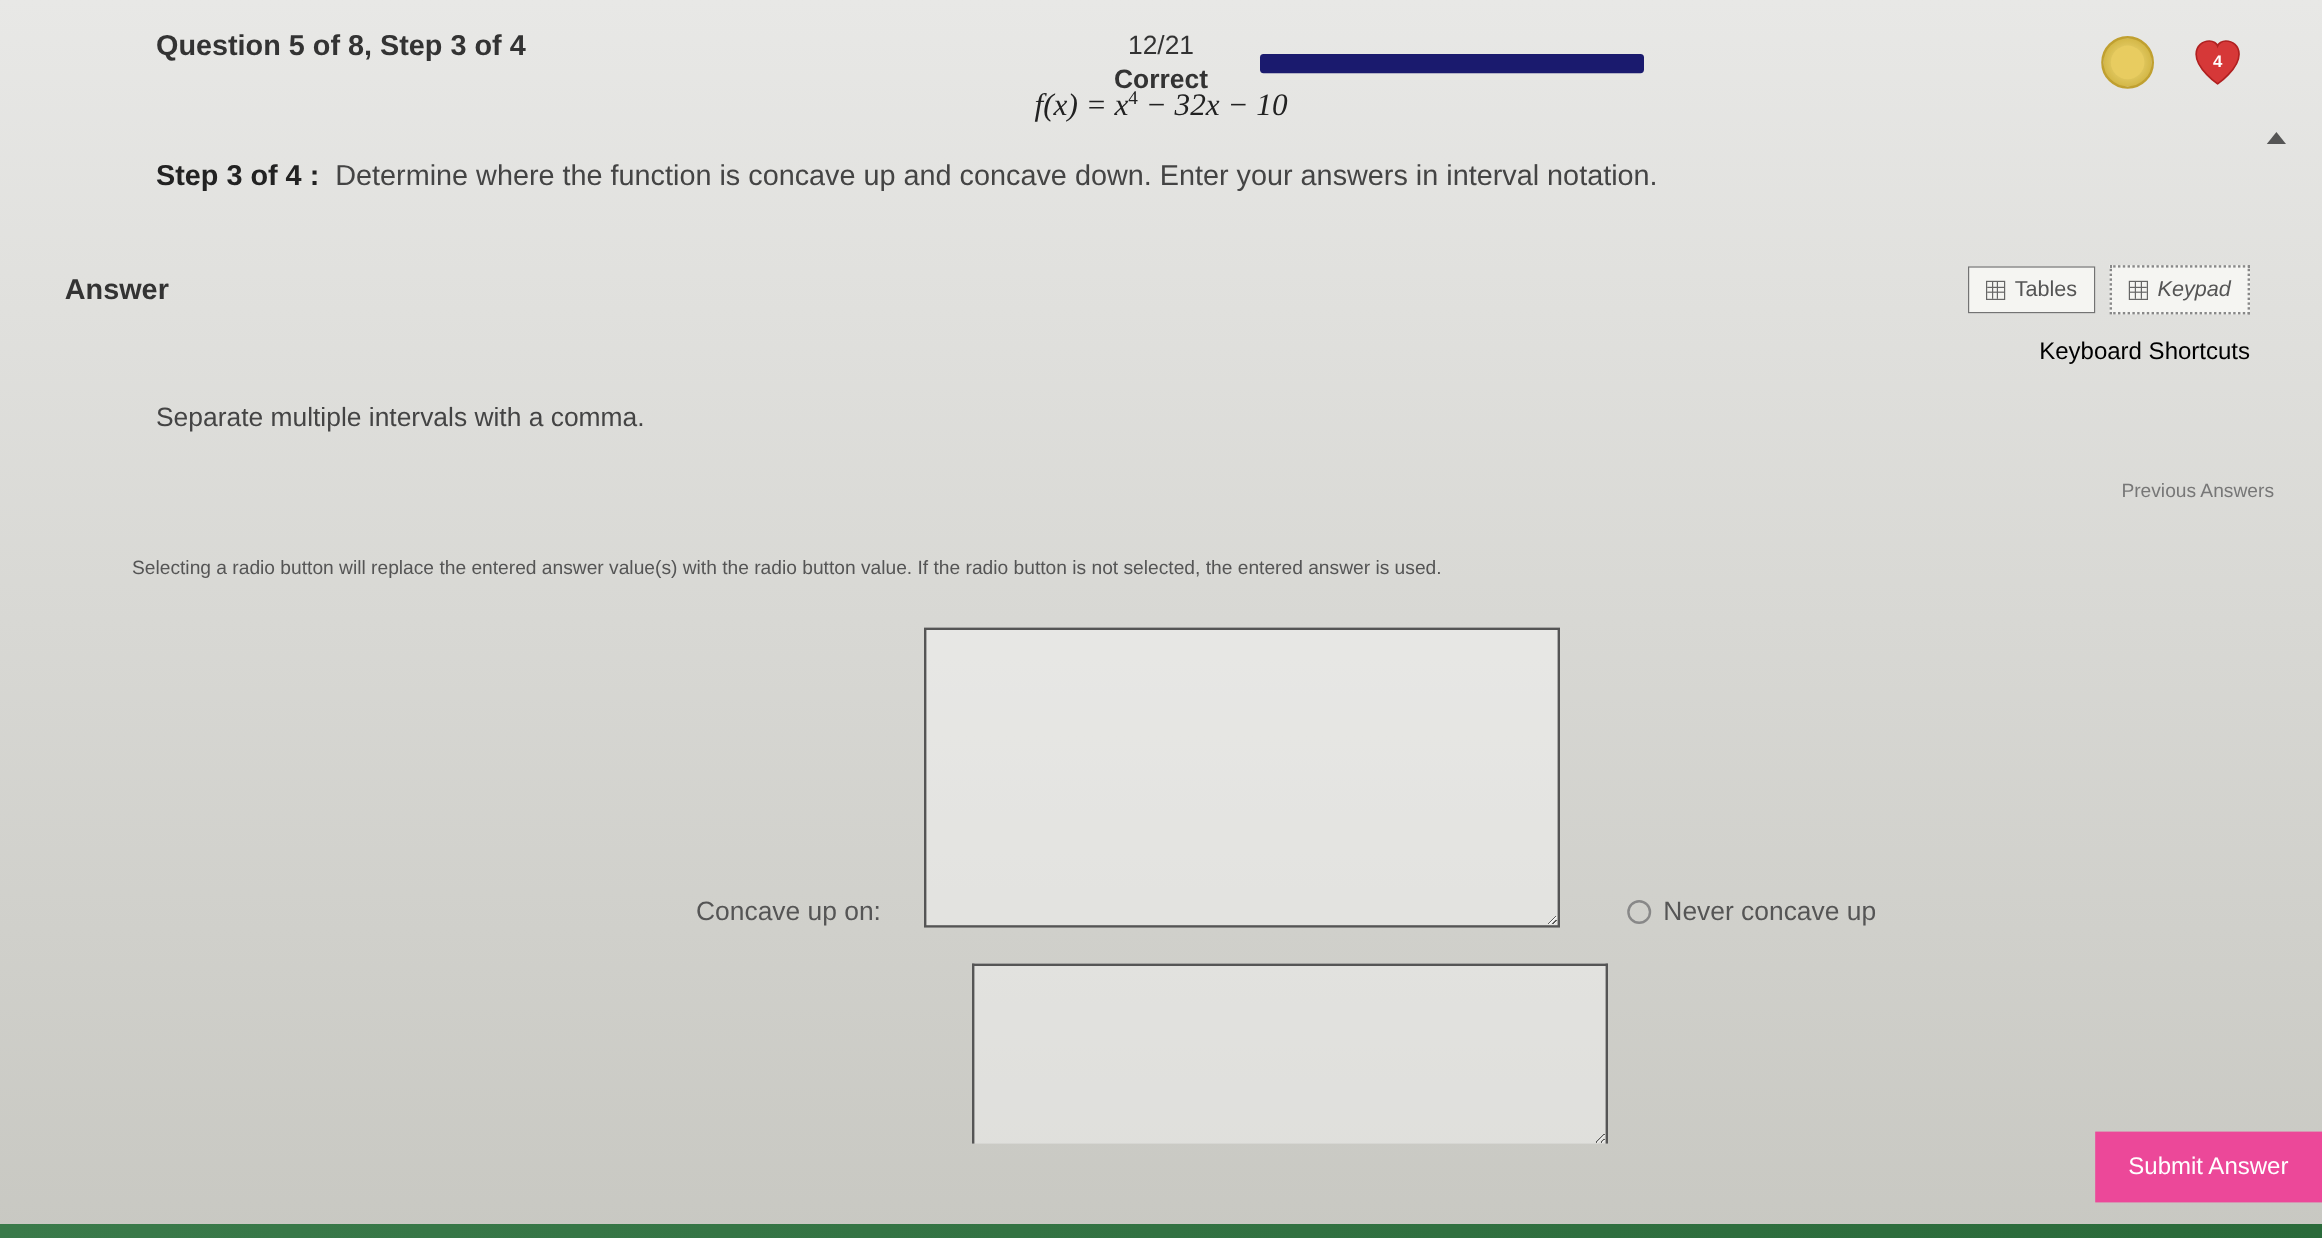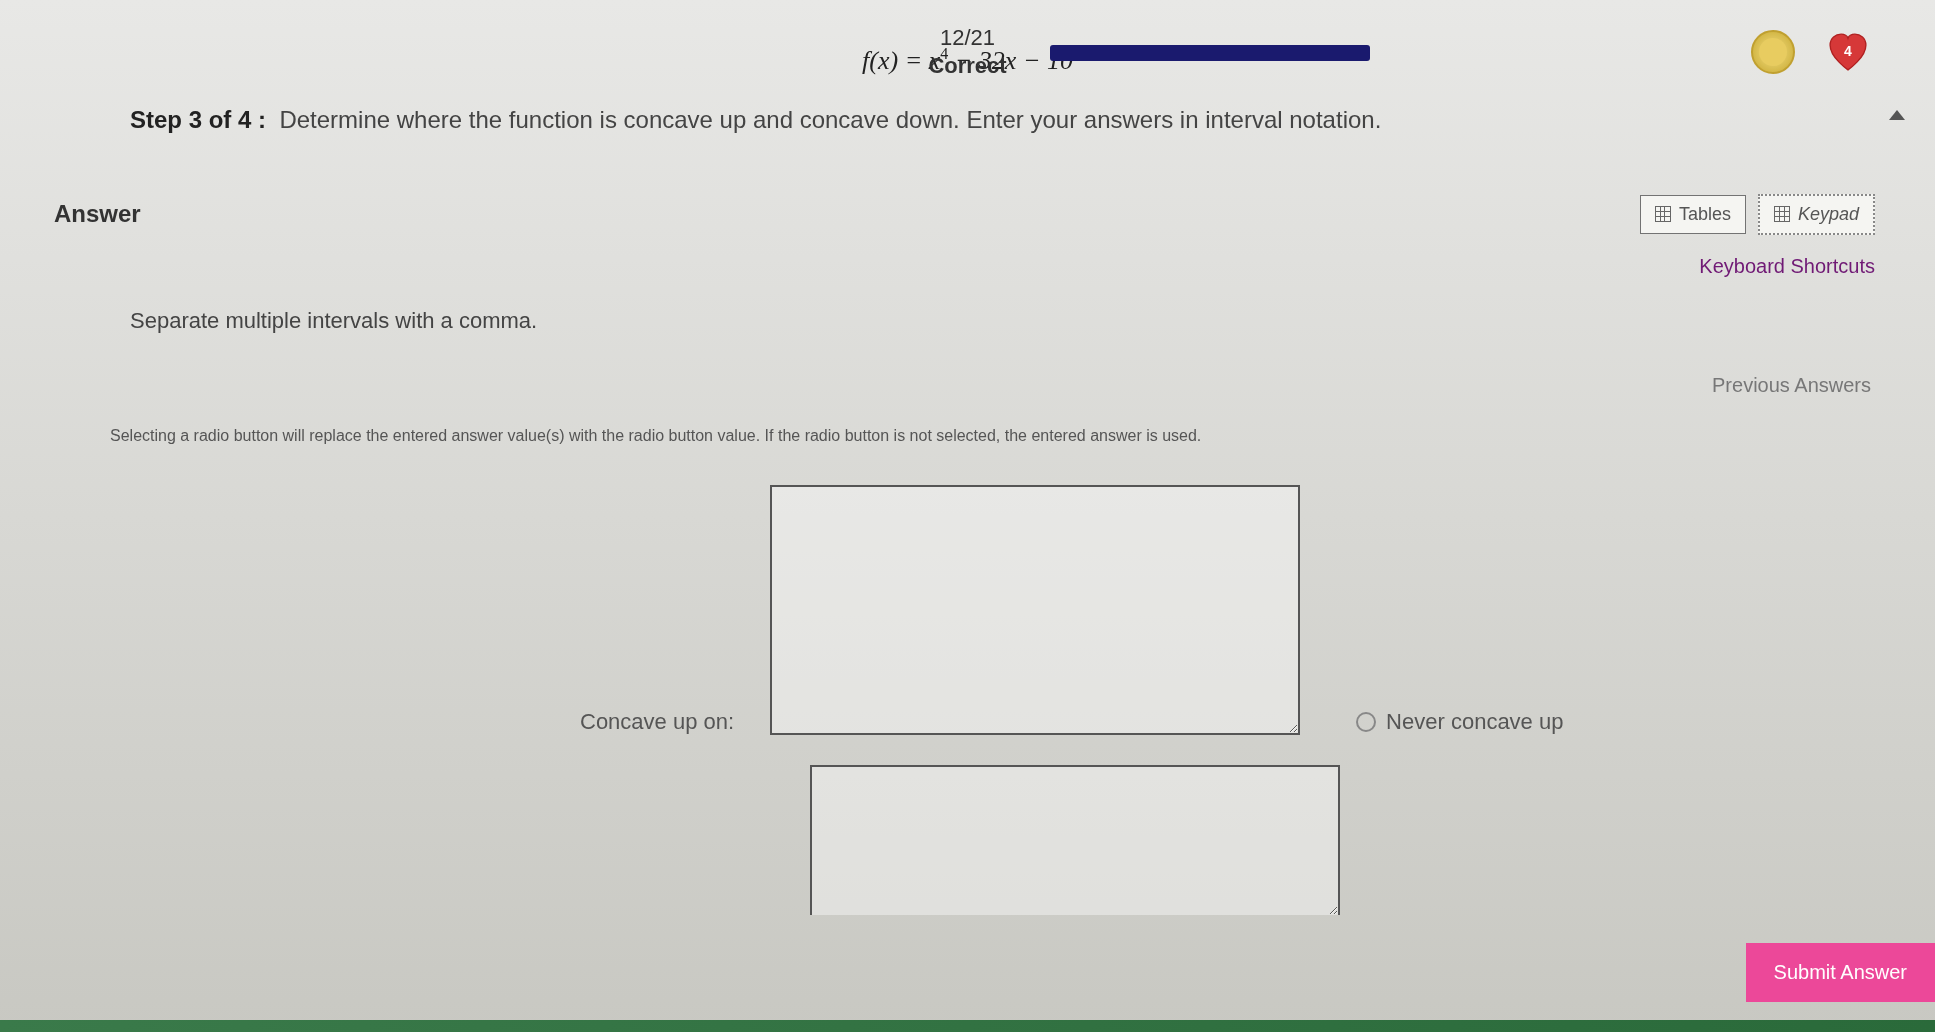--- a/index.html
+++ b/index.html
@@ -131,35 +131,35 @@
         linear-gradient(#666,#666), linear-gradient(#666,#666);
       background-size: 100% 1px, 100% 1px, 1px 100%, 1px 100%;
       background-position: 0 33%, 0 66%, 33% 0, 66% 0;
       background-repeat: no-repeat;
       border: 1px solid #666;
     }
     .shortcuts-label {
       text-align: right;
       padding: 0 60px 0 0;
       font-size: 20px;
-      color: #701a75;
+      color: #000000;
       margin-bottom: 30px;
     }
     .instruction {
       padding: 0 130px;
       font-size: 22px;
       color: #444;
       margin-bottom: 40px;
     }
     .prev-answers {
       text-align: right;
-      padding: 0 64px;
-      font-size: 20px;
+      padding: 0 40px;
+      font-size: 16px;
       color: #777;
-      margin-bottom: 30px;
+      margin-bottom: 46px;
     }
     .radio-instruction {
       padding: 0 100px 0 110px;
       font-size: 16px;
       color: #555;
       margin-bottom: 40px;
     }
     .input-row {
       display: flex;
       align-items: flex-end;
@@ -221,20 +221,21 @@
       border-left: 8px solid transparent;
       border-right: 8px solid transparent;
       border-bottom: 10px solid #555;
       cursor: pointer;
     }
   </style>
 </head>
 <body>
 
 <div class="header">
+  <div class="question-label">Question 5 of 8, Step 3 of 4</div>
   <div class="score-area">
     <span class="score-value">12/21</span>
     <span class="score-label">Correct</span>
   </div>
   <div class="progress-bar">
     <div class="progress-fill"></div>
   </div>
   <div class="coin-icon">
     <div class="coin-inner"></div>
   </div>

